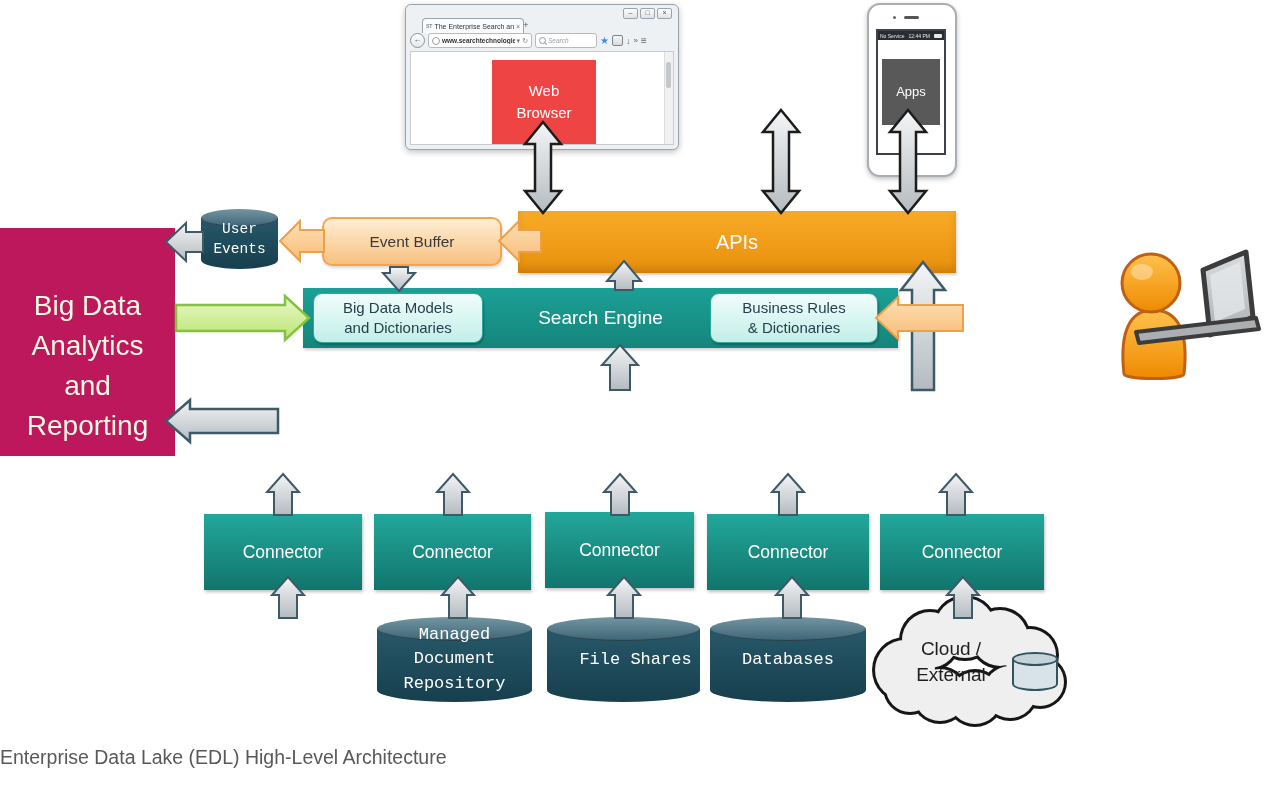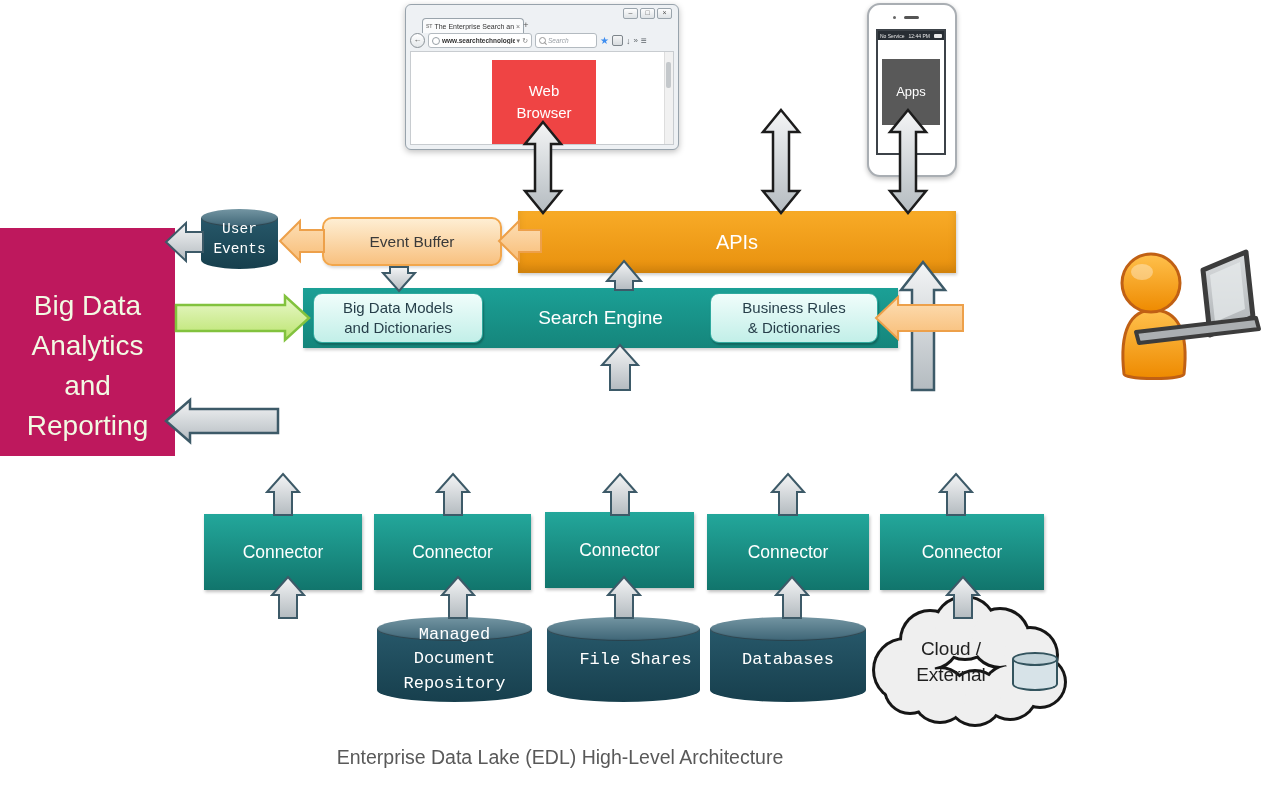--- a/index.html
+++ b/index.html
@@ -66,21 +66,21 @@
   .edl .cyltop{top:-14px;height:28px;}
   .srccyl{top:629px;height:73px;border-radius:0 0 50% 50%/0 0 12px 12px;}
   .srccyl .cyltop{top:-12px;height:24px;}
 
   .connector{top:514px;height:76px;background:linear-gradient(180deg,#23a79b,#11756c);box-shadow:1px 2px 3px rgba(0,0,0,.25);color:#fff;font-size:17.5px;}
 
   .cloudlabel{left:893px;top:636px;width:116px;color:#1f1f1f;font-size:19px;line-height:1.35;text-align:center;z-index:6;}
   .minicyl{left:1012px;top:659px;width:46px;height:32px;background:#d7e3e8;border:2px solid #33545e;border-top:none;border-radius:0 0 50% 50%/0 0 7px 7px;z-index:7;box-sizing:border-box;}
   .minicyltop{left:1012px;top:652px;width:46px;height:14px;background:#c2d3d9;border:2px solid #33545e;border-radius:50%;z-index:8;box-sizing:border-box;}
 
-  .caption{left:0;top:746px;width:1120px;text-align:center;color:#595959;font-size:19.5px;}
+  .caption{left:0;top:746px;width:1120px;color:#595959;font-size:19.5px;}
   svg.overlay{position:absolute;left:0;top:0;z-index:20;pointer-events:none;}
   svg.under{position:absolute;left:0;top:0;z-index:5;pointer-events:none;}
 </style>
 </head>
 <body>
 
 <div id="stage">
 
   <div class="abs bwin">
     <div class="abs winbtns">

